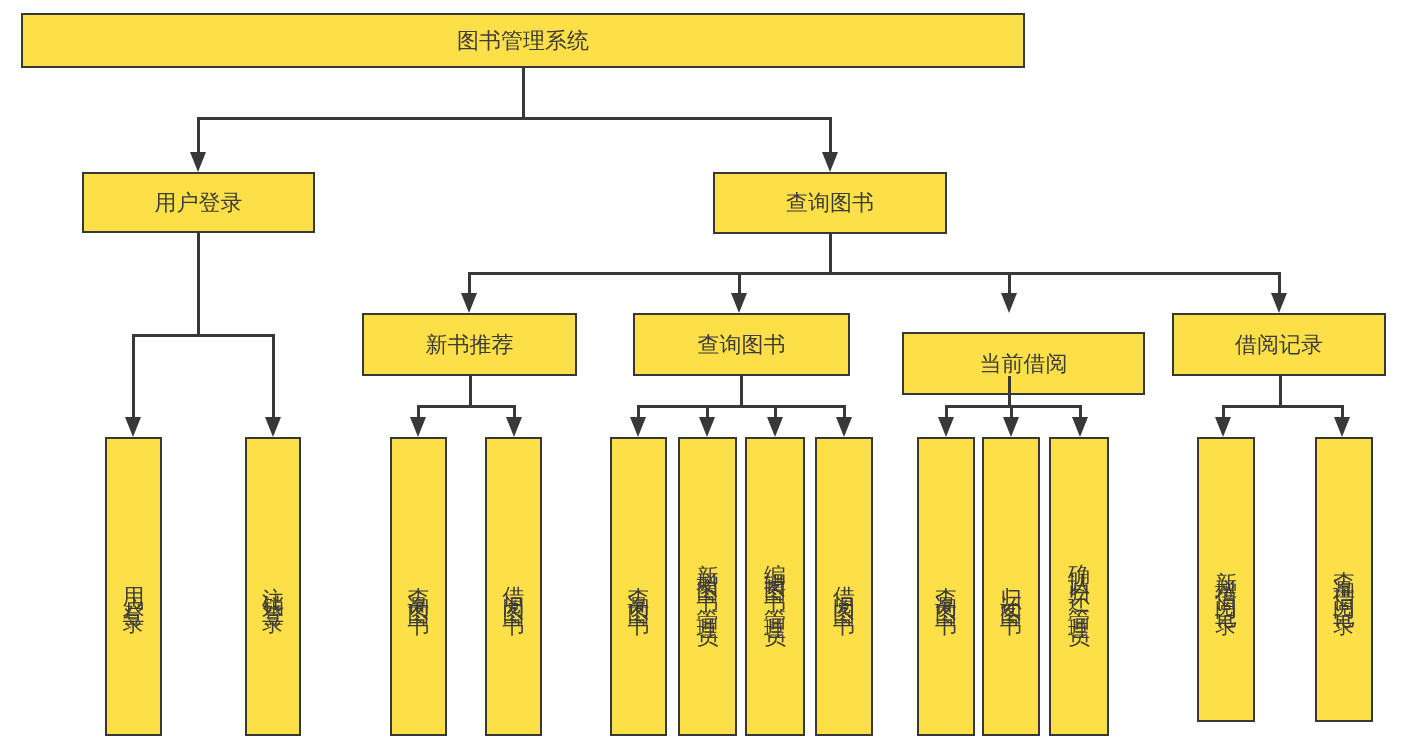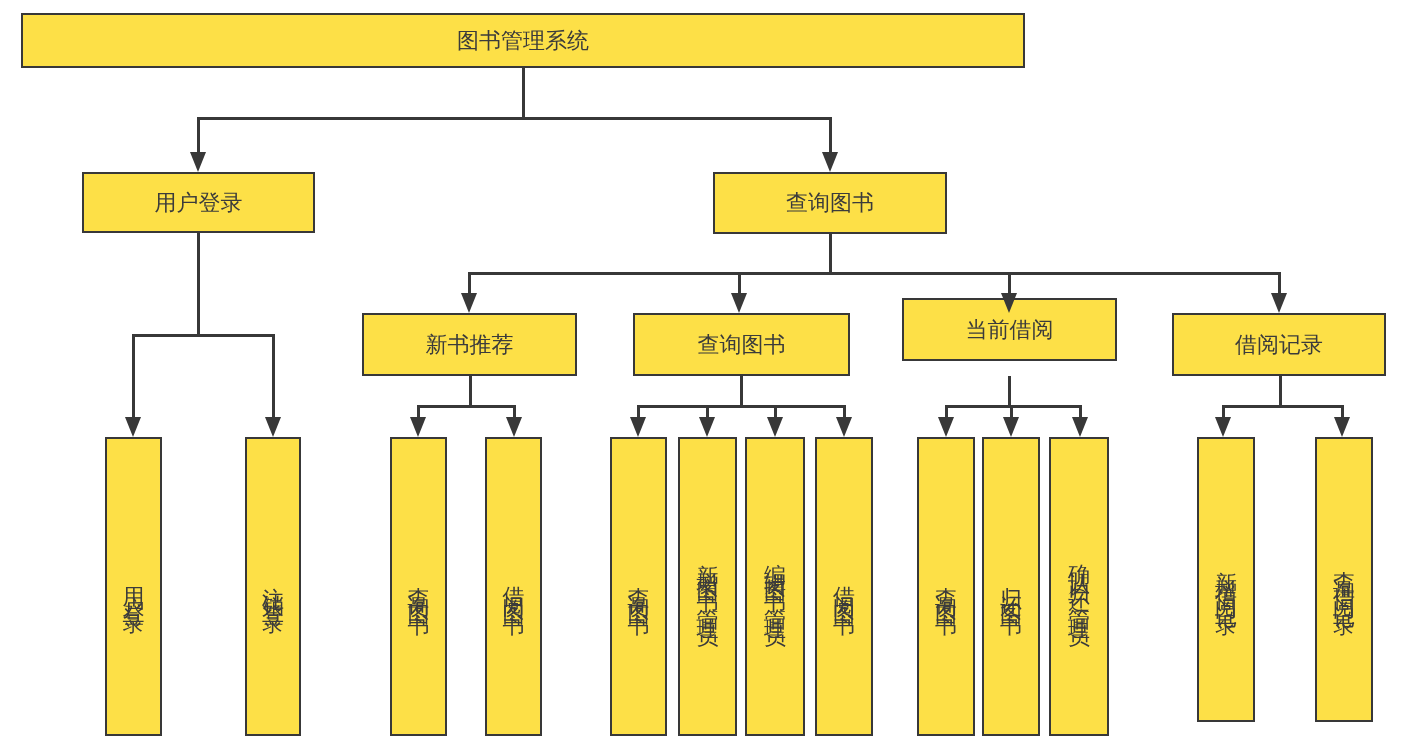--- a/index.html
+++ b/index.html
@@ -81,21 +81,21 @@
   <div class="box" style="left:713px;top:172px;width:234px;height:62px">
     <span class="hlabel">查询图书</span>
   </div>
 
   <div class="box" style="left:362px;top:313px;width:215px;height:63px">
     <span class="hlabel">新书推荐</span>
   </div>
   <div class="box" style="left:633px;top:313px;width:217px;height:63px">
     <span class="hlabel">查询图书</span>
   </div>
-  <div class="box" style="left:902px;top:298px;width:215px;height:63px">
+  <div class="box" style="left:902px;top:332px;width:243px;height:63px">
     <span class="hlabel">当前借阅</span>
   </div>
   <div class="box" style="left:1172px;top:313px;width:214px;height:63px">
     <span class="hlabel">借阅记录</span>
   </div>
 
   <div class="box" style="left:105px;top:437px;width:57px;height:299px">
     <span class="vlabel">用户登录</span>
   </div>
   <div class="box" style="left:245px;top:437px;width:56px;height:299px">

